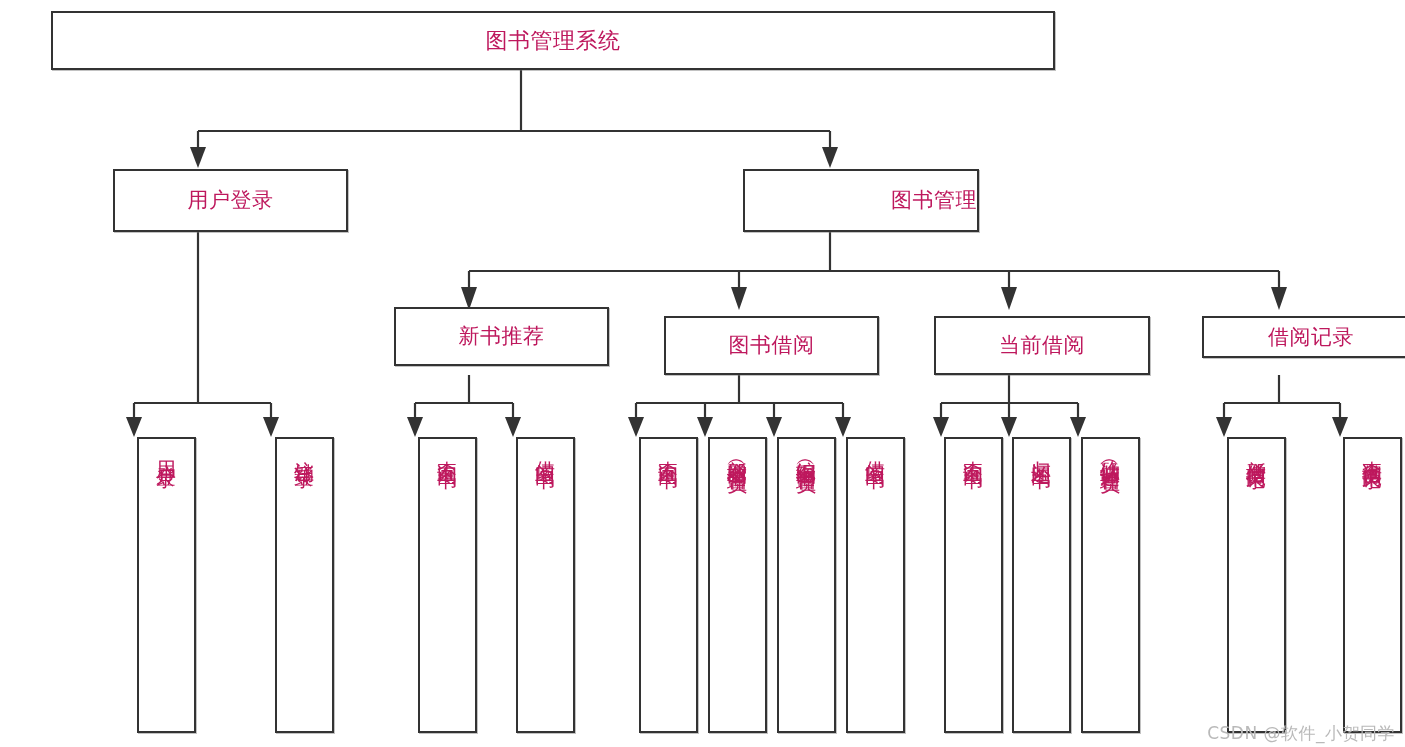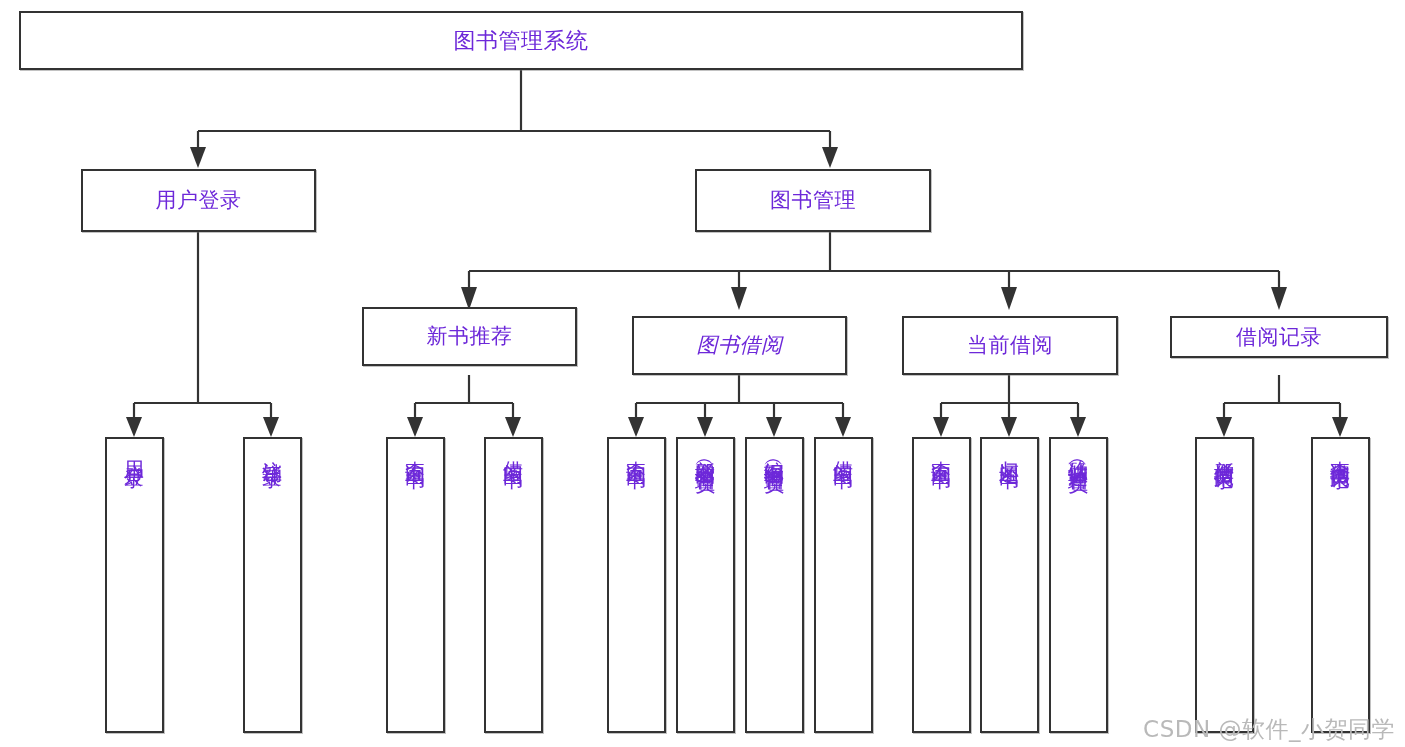--- a/index.html
+++ b/index.html
@@ -20,21 +20,22 @@
   }
   .node {
     position: absolute;
     box-sizing: border-box;
     border: 2px solid #333333;
     background: #ffffff;
     box-shadow: 1px 1px 0 rgba(120,120,120,0.45);
     display: flex;
     align-items: center;
     justify-content: center;
-    color: #6d28d9;
+    color: #be185d;
+    margin-left: 32px;
   }
   .node .label {
     display: block;
     text-align: center;
     line-height: 1.16;
     letter-spacing: 0.5px;
     white-space: nowrap;
   }
   
   .node.horiz .label {
@@ -75,21 +76,21 @@
     fill: none;
   }
   .arrowhead {
     fill: #333333;
     stroke: none;
   }
   #watermark {
     position: absolute;
     right: 10px;
     bottom: 2px;
-    font-size: 23px;
+    font-size: 17px;
     color: #b9b9b9;
     letter-spacing: 0.5px;
     user-select: none;
     white-space: nowrap;
   }
 </style>
 </head>
 <body>
 
 <div id="canvas">
@@ -157,28 +158,28 @@
     <polygon class="arrowhead" points="1332,417 1348,417 1340,437"></polygon>
   </svg>
 
   <div class="node horiz root" style="left:19px; top:11px; width:1004px; height:59px;">
     <span class="label">图书管理系统</span>
   </div>
 
   <div class="node horiz" style="left:81px; top:169px; width:235px; height:63px;">
     <span class="label">用户登录</span>
   </div>
-  <div class="node horiz" style="left:695px; top:169px; width:236px; height:63px;">
+  <div class="node horiz" style="left:711px; top:169px; width:236px; height:63px;justify-content:flex-end;">
     <span class="label">图书管理</span>
   </div>
 
   <div class="node horiz" style="left:362px; top:307px; width:215px; height:59px;">
     <span class="label">新书推荐</span>
   </div>
-  <div class="node horiz" style="left:632px; top:316px; width:215px; height:59px;font-style:italic;">
+  <div class="node horiz" style="left:632px; top:316px; width:215px; height:59px;">
     <span class="label">图书借阅</span>
   </div>
   <div class="node horiz" style="left:902px; top:316px; width:216px; height:59px;justify-content:center;">
     <span class="label">当前借阅</span>
   </div>
   <div class="node horiz" style="left:1170px; top:316px; width:218px; height:42px;">
     <span class="label">借阅记录</span>
   </div>
 
   <div class="node vert" style="left:105px; top:437px; width:59px; height:296px;">

